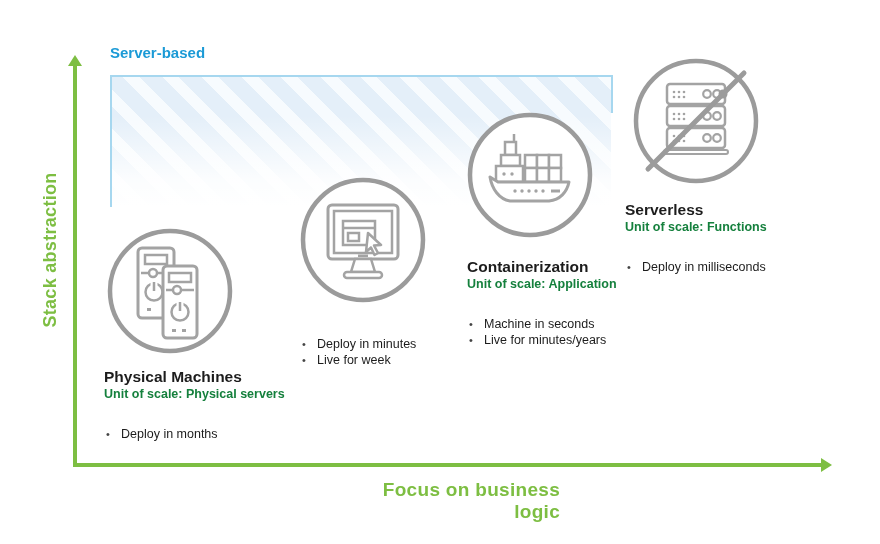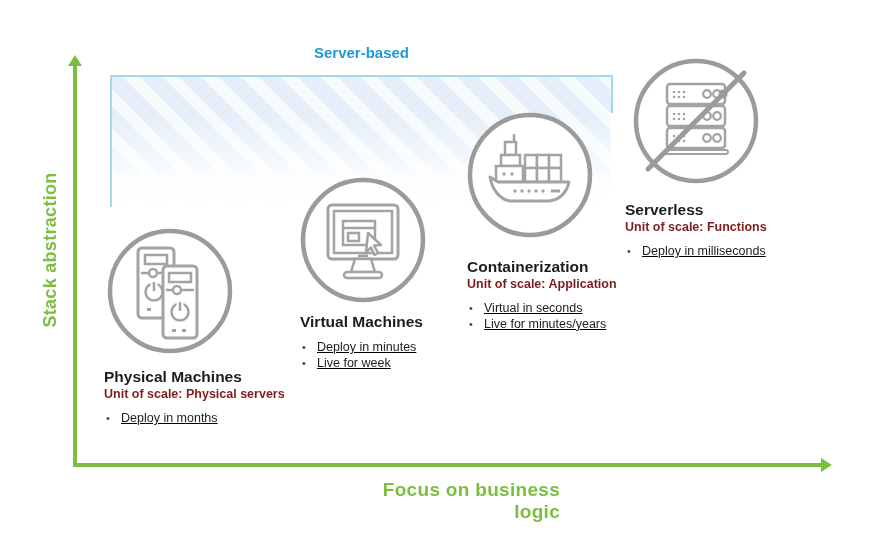--- a/index.html
+++ b/index.html
@@ -36,38 +36,38 @@
     background:repeating-linear-gradient(45deg, #e4eff9 0px, #e4eff9 16px, #f7fbfe 16px, #f7fbfe 28px);
   }
   .zone-fill::after {
     content:""; position:absolute; inset:0;
     background:linear-gradient(to bottom, rgba(255,255,255,0) 30%, rgba(255,255,255,0.85) 78%, #ffffff 100%);
   }
   .zone-border-top   { position:absolute; left:110px; top:75px; width:503px; height:2px; background:#A6D7EF; }
   .zone-border-left  { position:absolute; left:110px; top:75px; width:2px; height:132px; background:#A6D7EF; }
   .zone-border-right { position:absolute; left:611px; top:75px; width:2px; height:38px;  background:#A6D7EF; }
   .zone-label {
-    position:absolute; left:110px; top:44px; width:503px; text-align:center;
+    position:absolute; left:110px; top:44px; width:503px; text-align:left;
     color:#1B9AD6; font-size:15px; font-weight:bold;
   }
   
   .icon { position:absolute; width:130px; height:130px; }
   .icon-physical  { left:105px; top:226px; }
   .icon-virtual   { left:298px; top:175px; }
   .icon-container { left:465px; top:110px; }
   .icon-serverless{ left:631px; top:56px;  }
   
   .stage { position:absolute; width:200px; }
   .stage-physical  { left:104px; top:367px; }
   .stage-virtual   { left:300px; top:312px; }
   .stage-container { left:467px; top:257px; }
   .stage-serverless{ left:625px; top:200px; }
   .stage .title { font-size:15.5px; font-weight:bold; color:#1c1c1c; line-height:19px; }
-  .stage .unit  { font-size:12.5px; font-weight:bold; color:#7f1d1d; line-height:16px; }
-  .stage ul { list-style:none; margin-top:9px;text-decoration:underline; }
+  .stage .unit  { font-size:12.5px; font-weight:bold; color:#15803d; line-height:16px; }
+  .stage ul { list-style:none; margin-top:25px; }
   .stage li {
     position:relative; padding-left:17px; font-size:12.5px; color:#1c1c1c; line-height:15.5px;
   }
   .stage li::before {
     content:"•"; position:absolute; left:2px; top:0px; font-size:11px; color:#444;
   }
 </style>
 </head>
 <body>
 
@@ -191,32 +191,31 @@
 
   <div class="stage stage-physical">
     <div class="title">Physical Machines</div>
     <div class="unit">Unit of scale: Physical servers</div>
     <ul>
       <li>Deploy in months</li>
     </ul>
   </div>
 
   <div class="stage stage-virtual">
-    <div class="title">Virtual Machines</div>
     <ul>
       <li>Deploy in minutes</li>
       <li>Live for week</li>
     </ul>
   </div>
 
   <div class="stage stage-container">
     <div class="title">Containerization</div>
     <div class="unit">Unit of scale: Application</div>
     <ul>
-      <li>Virtual in seconds</li>
+      <li>Machine in seconds</li>
       <li>Live for minutes/years</li>
     </ul>
   </div>
 
   <div class="stage stage-serverless">
     <div class="title">Serverless</div>
     <div class="unit">Unit of scale: Functions</div>
     <ul>
       <li>Deploy in milliseconds</li>
     </ul>

